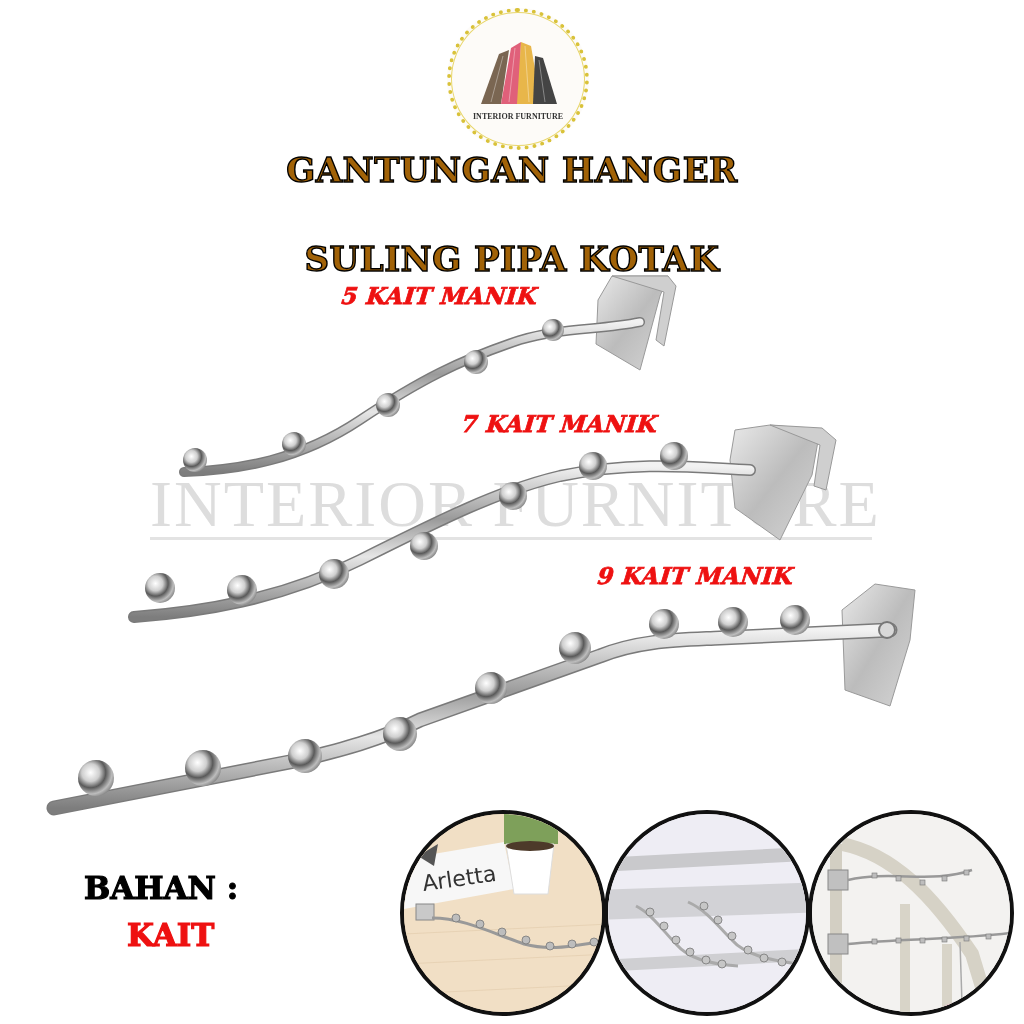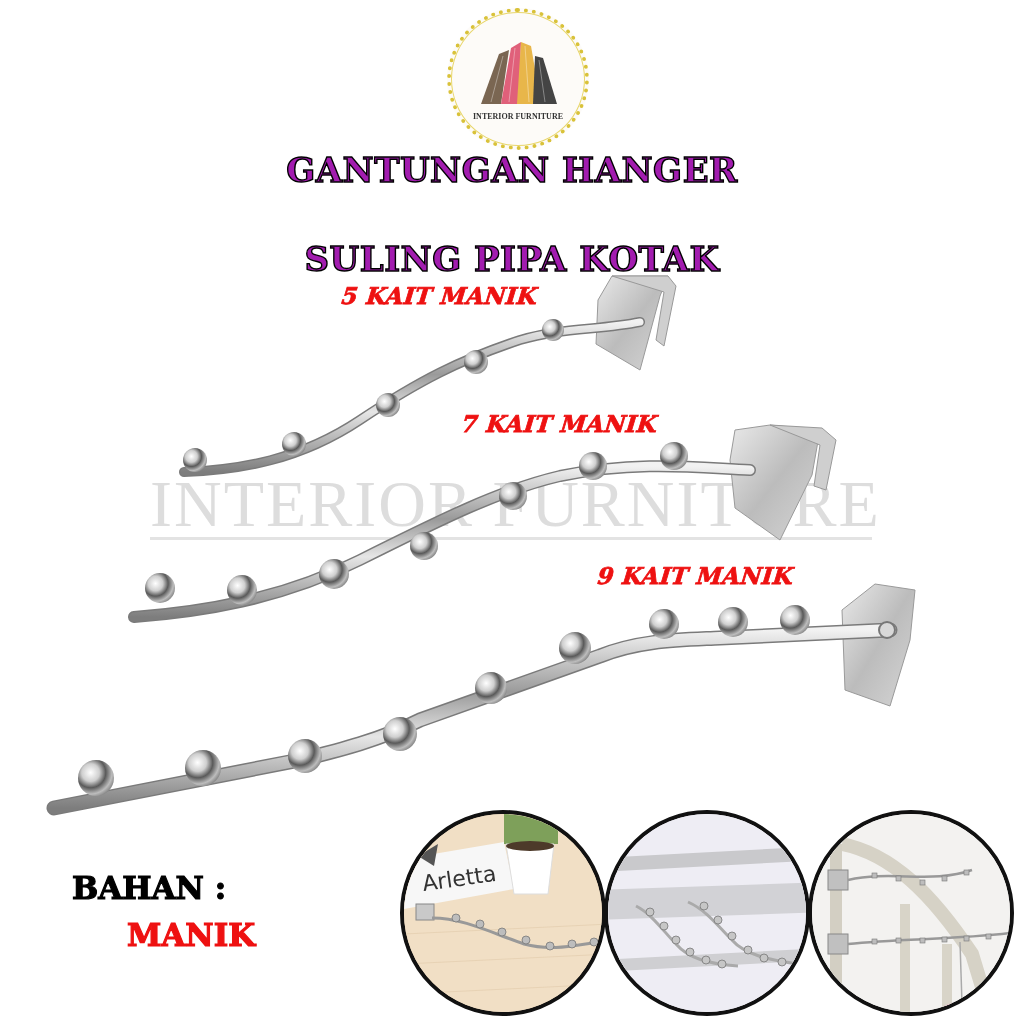--- a/index.html
+++ b/index.html
@@ -9,21 +9,21 @@
     left:447px; top:8px; width:142px; height:142px; border-radius:50%;
     background:#fdfbf8; border:4px dotted #d9c23a; box-sizing:border-box;
     box-shadow: inset 0 0 0 1px #e8d66a;
   }
   .logo-text {
     position:absolute; left:0; right:0; top:100px; text-align:center;
     font-family:"Liberation Serif", serif; font-weight:bold; font-size:8px; color:#333; letter-spacing:0;
   }
   .title {
     left:0; width:1024px; text-align:center; font-family:"DejaVu Serif", serif; font-weight:bold;
-    font-size:34px; color:#a21caf; letter-spacing:0.5px; line-height:40px;
+    font-size:34px; color:#a16207; letter-spacing:0.5px; line-height:40px;
     -webkit-text-stroke:1.4px #000;
   }
   .kait {
     font-family:"DejaVu Serif", serif; font-weight:bold; font-style:italic; color:#ee1111;
     font-size:23px; letter-spacing:0.3px; -webkit-text-stroke:0.8px #ee1111; white-space:nowrap;
     transform:skewX(-6deg);
   }
   .watermark {
     left:150px; top:466px; font-family:"Liberation Serif", serif; font-size:66px; color:#d8d8d8;
     letter-spacing:2px; white-space:nowrap; opacity:0.85;
@@ -126,22 +126,22 @@
     <circle cx="664" cy="624" r="15" fill="url(#ball)"></circle>
     <circle cx="733" cy="622" r="15" fill="url(#ball)"></circle>
     <circle cx="795" cy="620" r="15" fill="url(#ball)"></circle>
   </g>
 </svg>
 
 <div class="abs kait" style="left:342px; top:282px;">5 KAIT MANIK</div>
 <div class="abs kait" style="left:462px; top:410px;">7 KAIT MANIK</div>
 <div class="abs kait" style="left:598px; top:562px;">9 KAIT MANIK</div>
 
-<div class="abs bahan" style="left:72px; top:870px;">BAHAN :</div>
-<div class="abs bahan besi" style="left:127px; top:917px;">MANIK</div>
+<div class="abs bahan" style="left:84px; top:870px;">BAHAN :</div>
+<div class="abs bahan besi" style="left:127px; top:917px;">KAIT</div>
 
 <div class="abs circle" style="left:400px; top:810px; background:#ecd8bc;">
   <svg width="206" height="206" viewBox="0 0 206 206">
     <rect x="0" y="0" width="206" height="206" fill="#f1dfc5"></rect>
     <g stroke="#e3cdae" stroke-width="1" opacity="0.7">
       <line x1="0" y1="120" x2="206" y2="110"></line>
         <line x1="0" y1="150" x2="206" y2="140"></line>
         <line x1="0" y1="180" x2="206" y2="170"></line>
     </g>
     <polygon points="0,45 100,28 110,75 0,95" fill="#f7f7f7"></polygon>

